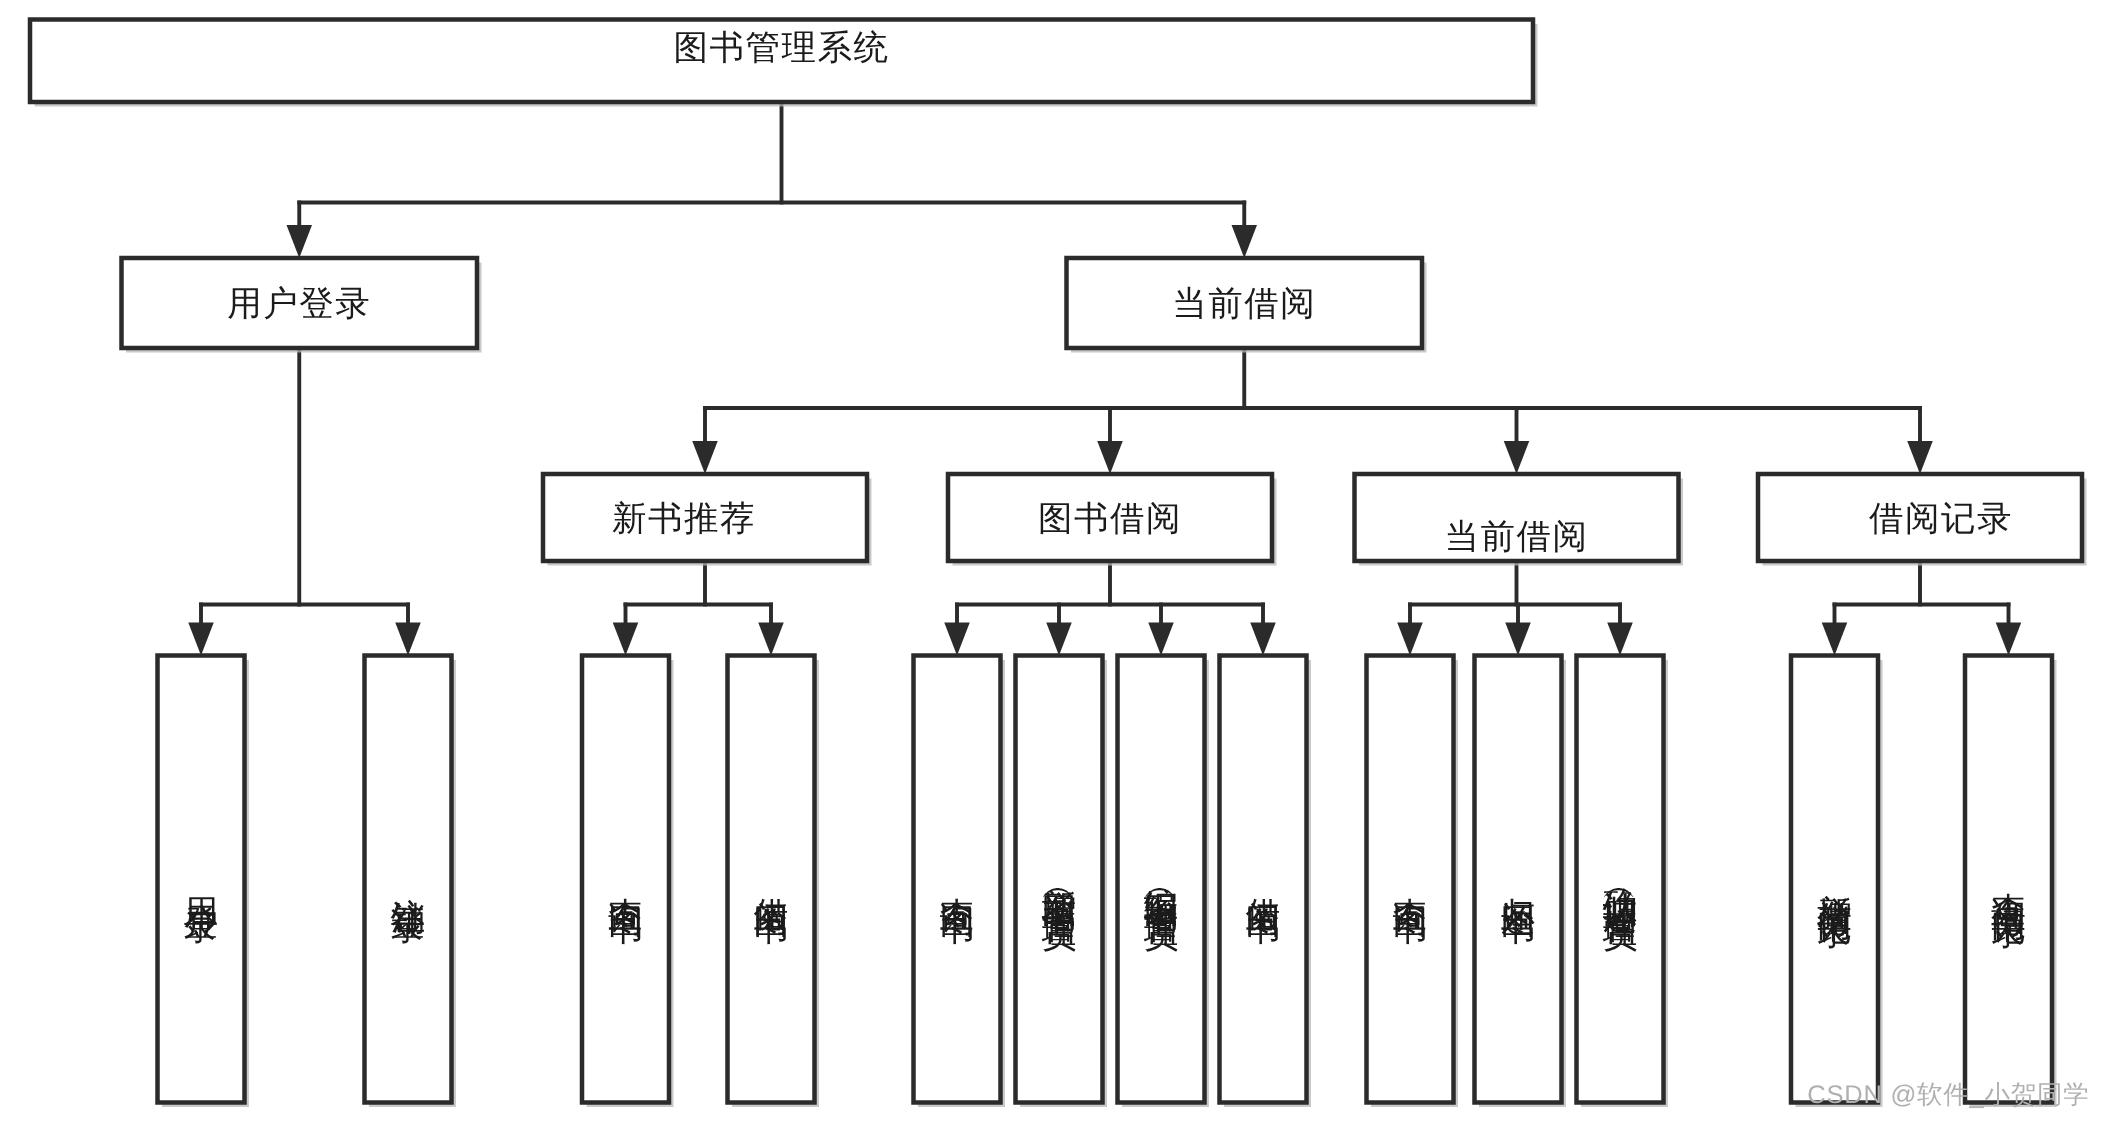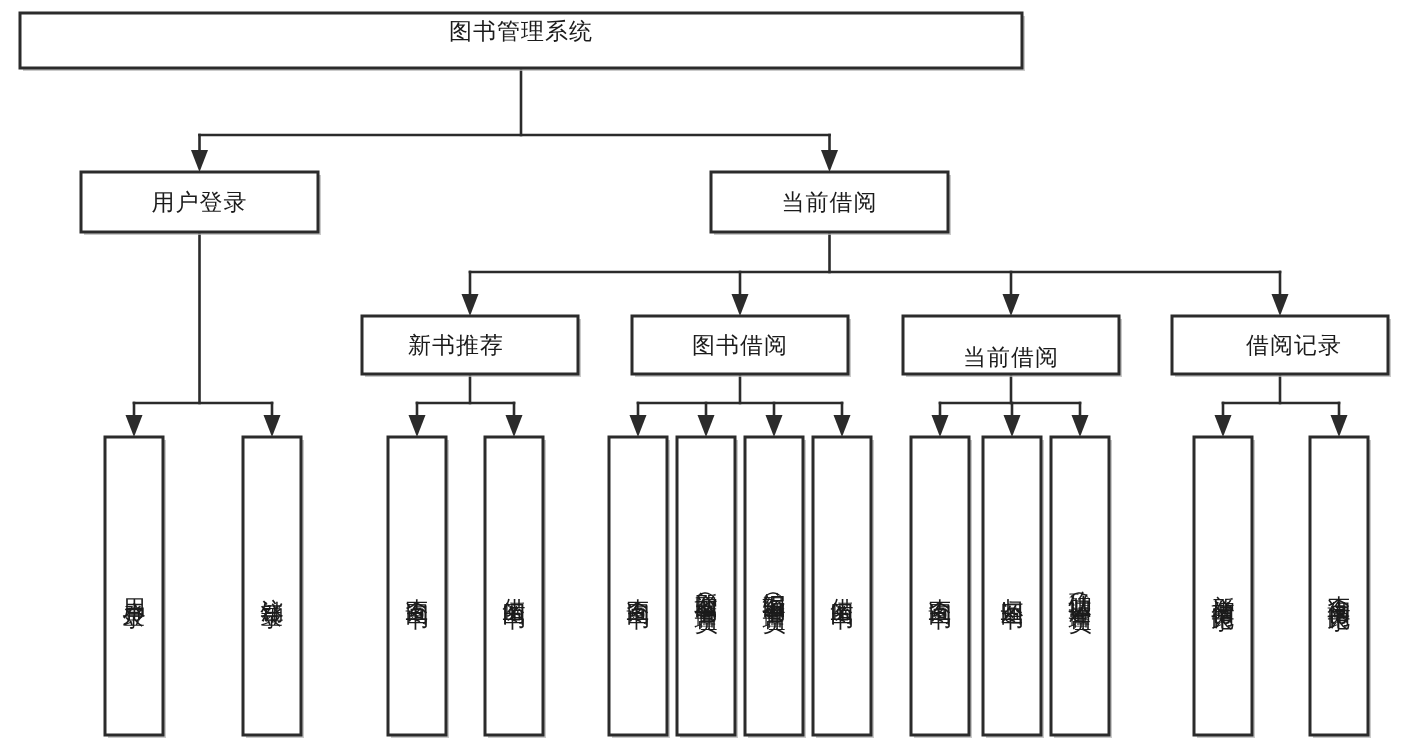--- a/index.html
+++ b/index.html
@@ -209,13 +209,14 @@
       <div class="node-label vertical" style="left: 609px; top: 437px; width: 58px; height: 298px;">查询图书</div>
       <div class="node-label vertical" style="left: 677px; top: 437px; width: 58px; height: 298px;">新增图书（管理员）</div>
       <div class="node-label vertical" style="left: 745px; top: 437px; width: 58px; height: 298px;">编辑图书（管理员）</div>
       <div class="node-label vertical" style="left: 813px; top: 437px; width: 58px; height: 298px;">借阅图书</div>
       <div class="node-label vertical" style="left: 911px; top: 437px; width: 58px; height: 298px;">查询图书</div>
       <div class="node-label vertical" style="left: 983px; top: 437px; width: 58px; height: 298px;">归还图书</div>
       <div class="node-label vertical" style="left: 1051px; top: 437px; width: 58px; height: 298px;">确认归还（管理员）</div>
       <div class="node-label vertical" style="left: 1194px; top: 437px; width: 58px; height: 298px;">新增借阅记录</div>
       <div class="node-label vertical" style="left: 1310px; top: 437px; width: 58px; height: 298px;">查询借阅记录</div>
     </div>
+  <div class="watermark">CSDN @软件_小贺同学</div>
 </div>
 
 </body></html>

